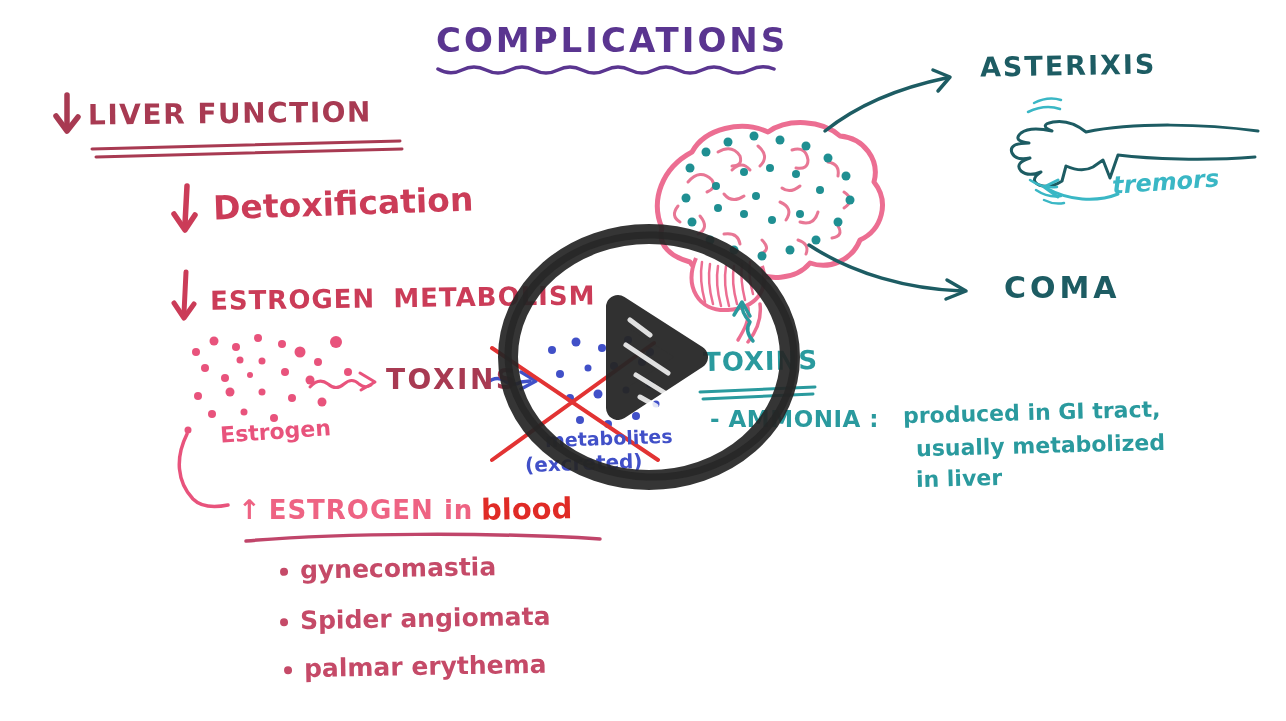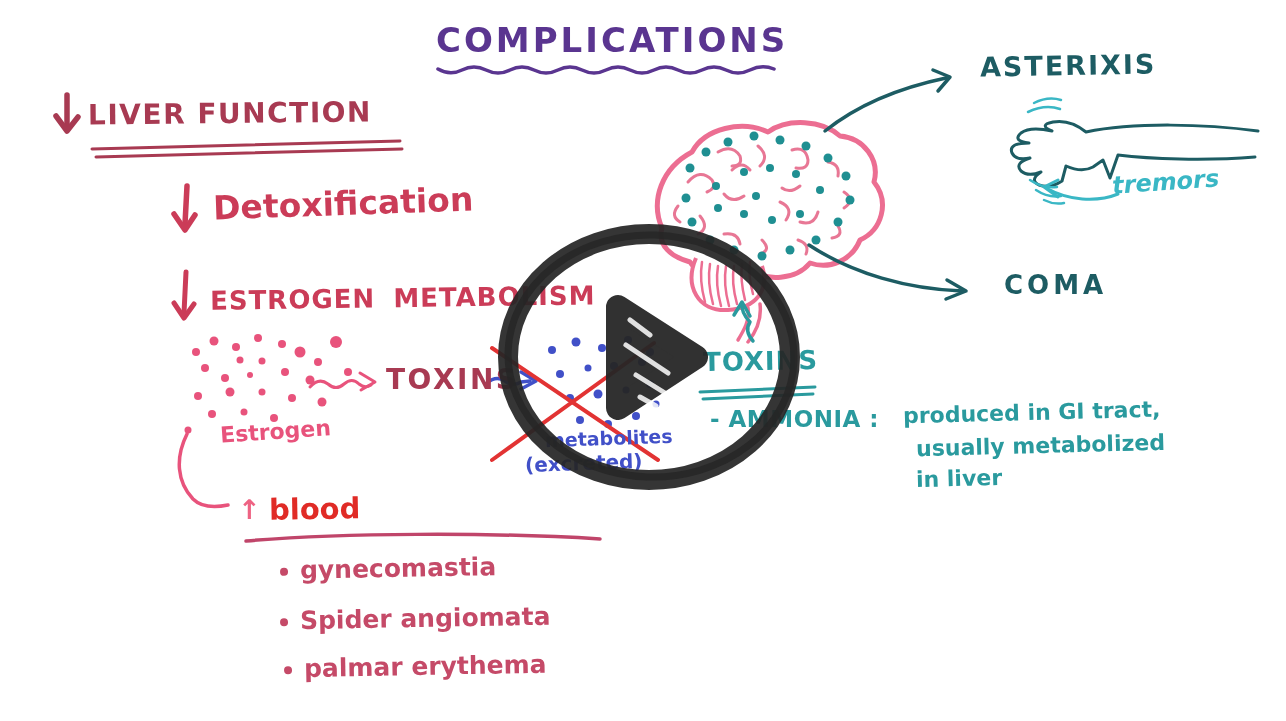--- a/index.html
+++ b/index.html
@@ -29,21 +29,21 @@
   .est-blood .lead{font-size:26px;letter-spacing:1px;color:var(--pink-bright);}
   .est-blood .emph{font-size:29px;color:var(--red-bright);transform:rotate(-1deg);}
   .bullet{display:flex;align-items:flex-start;color:var(--rose);font-size:25px;transform:rotate(-1deg);}
   .bullet .dot{width:8px;height:8px;border-radius:50%;background:var(--rose);margin:12px 12px 0 0;flex:none;}
   .b1{left:280px;top:554px;} .b2{left:280px;top:604px;} .b3{left:284px;top:652px;}
   .toxins-h{left:703px;top:346px;font-size:26px;letter-spacing:1px;color:var(--teal-mid);transform:rotate(-1deg);}
   .ammonia{left:710px;top:406px;font-size:23px;letter-spacing:0.5px;color:var(--teal-mid);}
   .am-d{color:var(--teal-mid);font-weight:bold;font-size:22px;transform:rotate(-1.5deg);}
   .am-d1{left:903px;top:400px;} .am-d2{left:916px;top:433px;} .am-d3{left:916px;top:466px;}
   .asterixis{left:980px;top:50px;font-size:27px;letter-spacing:2px;color:var(--teal-dark);transform:rotate(-1deg);}
-  .coma{left:1004px;top:270px;font-size:26px;letter-spacing:4px;color:var(--teal-dark);}
+  .coma{left:1004px;top:270px;font-size:30px;letter-spacing:4px;color:var(--teal-dark);}
   .tremors{left:1112px;top:168px;font-size:24px;font-style:italic;font-weight:bold;color:var(--teal-light);transform:rotate(-4deg);}
 
   .play-btn{position:absolute;left:490px;top:215px;width:320px;height:285px;z-index:3;cursor:pointer;}
 
   
   .s-maroon{stroke:var(--maroon);} .s-red{stroke:var(--red);} .s-pink{stroke:var(--pink);}
   .s-purple{stroke:var(--purple);} .s-blue{stroke:var(--blue);} .s-redx{stroke:var(--red-x);}
   .s-tm{stroke:var(--teal-mid);} .s-td{stroke:var(--teal-dark);} .s-tl{stroke:var(--teal-light);}
   .s-bp{stroke:var(--brain-pink);} .s-bps{stroke:var(--brain-pink-soft);} .s-rose{stroke:#c0456a;}
   .nf{fill:none;stroke-linecap:round;stroke-linejoin:round;}
@@ -269,20 +269,21 @@
   <div class="t detox">Detoxification</div>
   <div class="t est-met">ESTROGEN METABOLISM</div>
 
   <div class="t estrogen-cap">Estrogen</div>
   <div class="t liver-lb">TOXINS</div>
   <div class="t metab1">metabolites</div>
   <div class="t metab2">(excreted)</div>
 
   <div class="t est-blood">
     <span class="up">↑</span>
+    <span class="lead">ESTROGEN in</span>
     <span class="emph">blood</span>
   </div>
 
   <div class="t bullet b1">
     <span class="dot"></span>
     <span>gynecomastia</span>
   </div>
   <div class="t bullet b2">
     <span class="dot"></span>
     <span>Spider angiomata</span>

